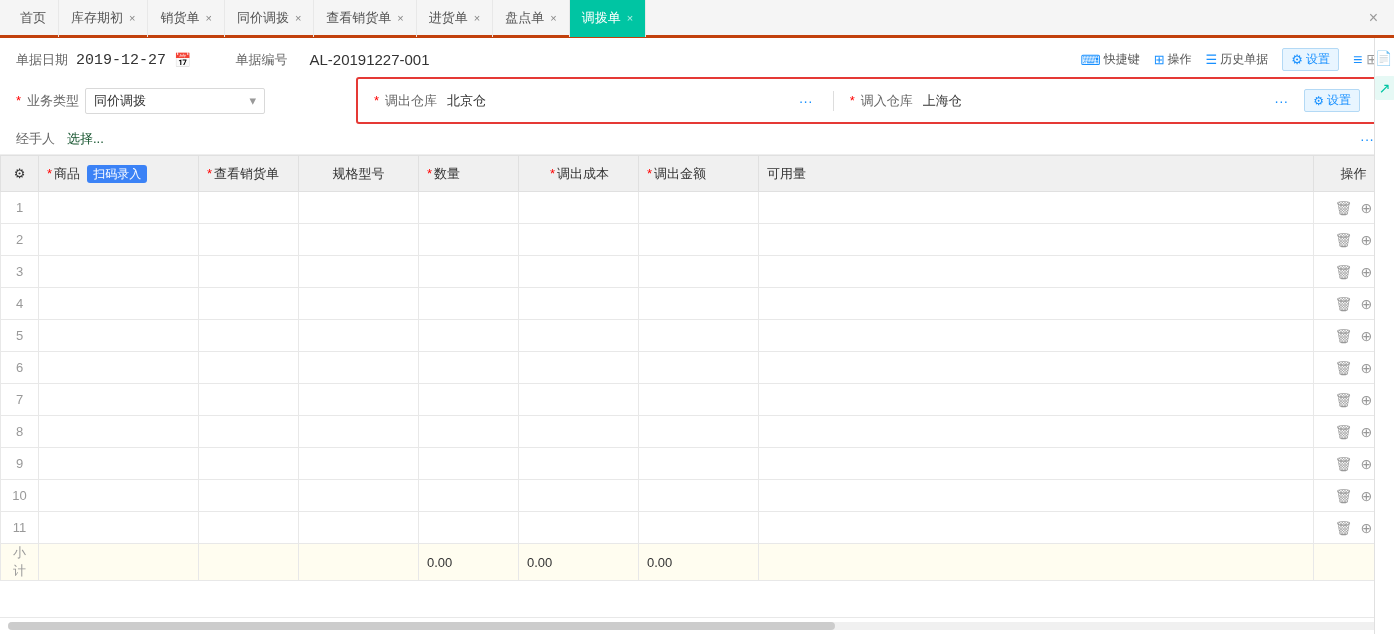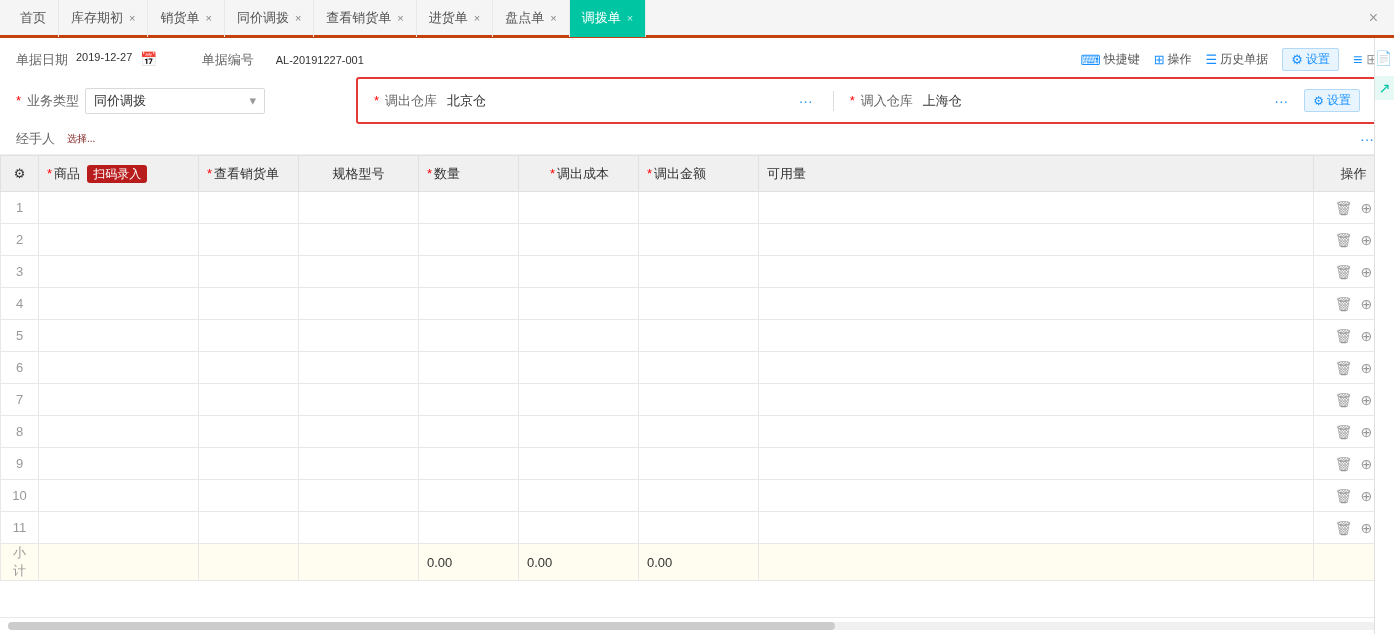--- a/index.html
+++ b/index.html
@@ -60,27 +60,28 @@
     }
 
     .form-label {
       color: #666;
       white-space: nowrap;
       font-size: 13px;
     }
 
     .form-value {
       color: #333;
-      font-size: 11px;
+      font-size: 15px;
     }
 
     .date-input {
       display: flex;
-      align-items: flex-start;
+      align-items: flex-end;
       gap: 4px;
+      font-family: Liberation Mono, monospace;
     }
 
     .doc-number {
       display: flex;
       align-items: center;
       gap: 6px;
       margin-left: 24px;
     }
 
     .toolbar-right {
@@ -168,22 +169,22 @@
       background: #fff;
     }
 
     .person-row {
       display: flex;
       align-items: center;
       gap: 6px;
     }
 
     .person-placeholder {
-      color: #7f1d1d;
-      font-size: 10px;
+      color: #14532d;
+      font-size: 13px;
     }
 
     
     .table-container {
       overflow: auto;
       flex: 1;
     }
 
     table {
       width: 100%;
@@ -256,21 +257,21 @@
     }
 
     
     .gear-col {
       width: 40px;
       text-align: center;
     }
 
     
     .scan-btn {
-      background: #b91c1c;
+      background: #3b82f6;
       color: #fff;
       border-radius: 3px;
       padding: 2px 6px;
       font-size: 12px;
       cursor: pointer;
       white-space: nowrap;
     }
 
     
     .right-panel {

